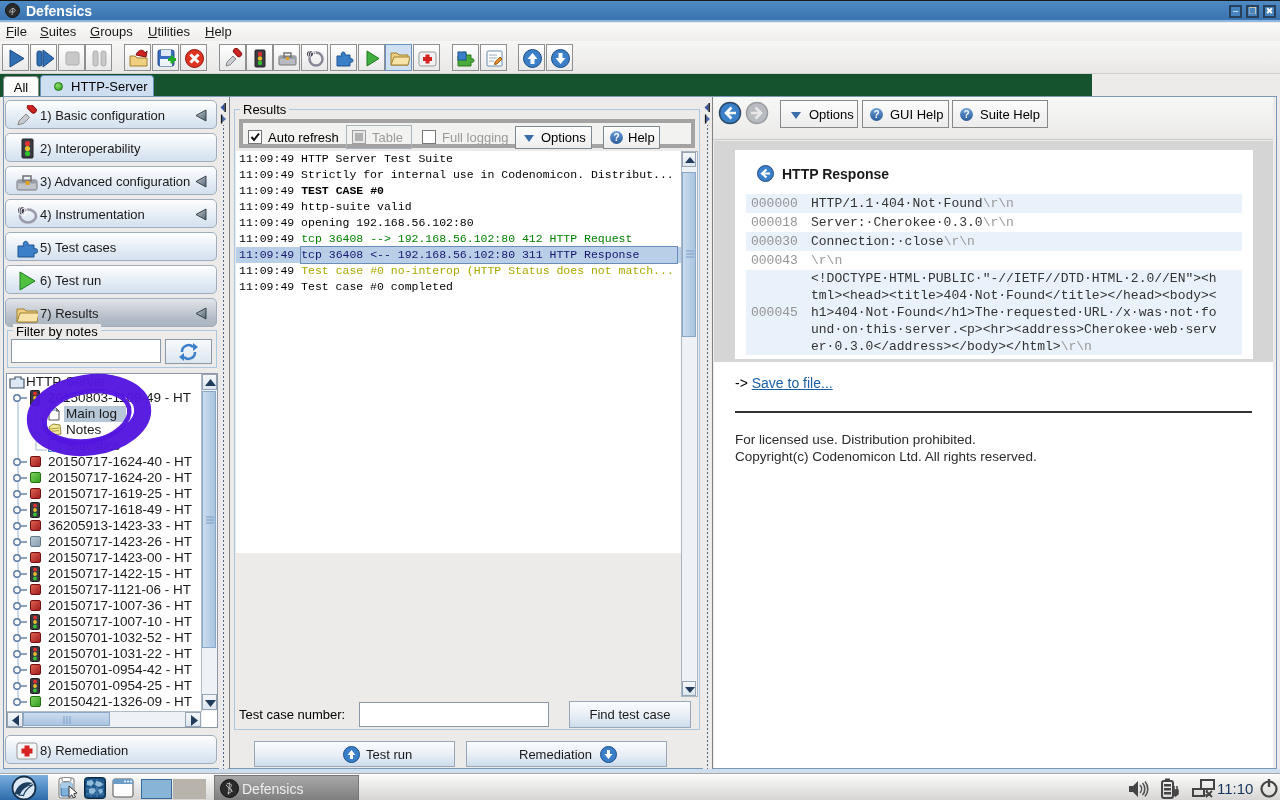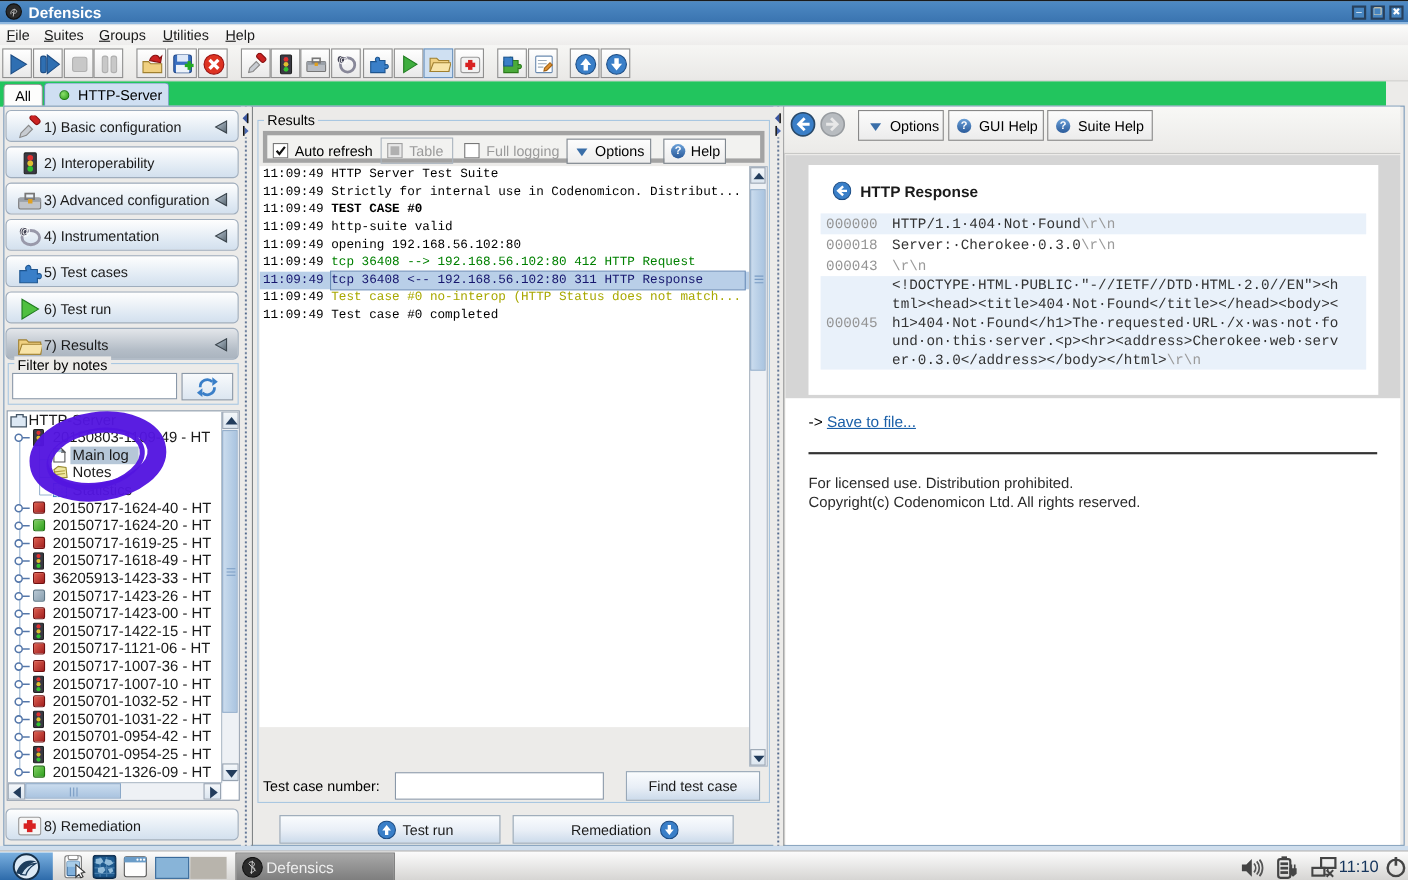--- a/index.html
+++ b/index.html
@@ -14,21 +14,21 @@
 
 #menubar{left:0;top:23px;width:1280px;height:18px;background:linear-gradient(#fbfbfa,#eeedec);color:#1a1a1a}
 #menubar span{position:absolute;top:1px}
 #menubar u{text-decoration:underline}
 
 #toolbar{left:0;top:41px;width:1280px;height:33px;background:linear-gradient(#f6f6f4,#e9e8e6);border-bottom:1px solid #d0cfcd}
 .tbtn{top:3px;width:27px;height:27px;background:linear-gradient(#ffffff,#e9e9e9);border:1px solid #8f8f8f}
 .tbtn svg{position:absolute;left:3px;top:3px}
 .tbtn.sel{background:#cfe0f2;border-color:#6a92bc}
 
-#tabrow{left:0;top:74px;width:1260px;height:23px;background:#22c55e}
+#tabrow{left:0;top:74px;width:1092px;height:23px;background:#14532d}
 .tab{top:2px;height:21px;border:1px solid #8a8a8a;border-bottom:none;border-radius:4px 4px 0 0;background:#fdfdfc;padding:3px 10px 0 10px}
 .tab.sel{background:#cfdff2;border-color:#6a92bc;top:1px;height:22px}
 #mainborder{left:3px;top:96px;width:1274px;height:673px;border:1px solid #7a99b8;background:#ecebe9}
 
 .acc{left:5px;width:212px;height:29px;border:1px solid #9fadbd;border-radius:5px;background:linear-gradient(#fefefe,#dfe9f3 70%,#d3e0ee);color:#1a1a1a}
 .acc .lbl{position:absolute;left:34px;top:7px}
 .acc .aicon{position:absolute;left:10px;top:4px}
 .acc.sel{background:linear-gradient(#e3e6ea,#b4bdc7 70%,#aab4bf)}
 .arrowL{position:absolute;right:9px;top:8px;width:12px;height:13px}
 
@@ -46,21 +46,21 @@
 .sqg{background:linear-gradient(135deg,#80d060,#30a020);border-color:#207010}
 .sqb{background:linear-gradient(135deg,#b8c8d4,#8aa0b0);border-color:#607888}
 .handle{position:absolute;left:5px;top:3px}
 .sbthumb{position:absolute;background:linear-gradient(90deg,#cadcee,#aac4e0);border:1px solid #8aa8c8}
 .sbthumbH{position:absolute;background:linear-gradient(#cadcee,#aac4e0);border:1px solid #8aa8c8}
 
 #resultsbox{left:234px;top:109px;width:466px;height:621px;border:1px solid #a9c7e1}
 #resultslbl{left:240px;top:102px;background:#ecebe9;padding:0 3px}
 #chkrow{left:239px;top:119px;width:456px;height:29px;background:#f2f2f0;border:4px solid #a3a3a3}
 .cb{position:absolute;width:14px;height:14px;background:#fff;border:1px solid #777;top:7px}
-#logarea{left:236px;top:151px;width:445px;height:510px;background:#fff;font-family:"Liberation Mono",monospace;font-size:11.5px;line-height:16px;overflow:hidden}
+#logarea{left:236px;top:151px;width:445px;height:402px;background:#fff;font-family:"Liberation Mono",monospace;font-size:11.5px;line-height:16px;overflow:hidden}
 #logarea div{padding-left:3px;white-space:pre;height:16px}
 .lgreen{color:#008000}
 .lolive{color:#a8a800}
 .lsel{background:#b9cfe8;color:#16166e}
 .lselin{display:inline-block;outline:1px solid #6a8cb8;width:376px}
 
 #rtoolbar{left:713px;top:97px;width:560px;height:43px;background:linear-gradient(#f8f8f6,#ebeae8);border-bottom:1px solid #c8c8c6}
 .rbtn{top:3px;height:28px;border:1px solid #888;background:linear-gradient(#fcfcfc,#ececec);padding:6px 10px 0 10px}
 #rcontent{left:714px;top:141px;width:559px;height:627px;background:#fff}
 #greyband{left:0px;top:0px;width:559px;height:221px;background:#d5d5d5}
@@ -679,20 +679,21 @@
       <div class="abs" id="whitebox"></div>
     </div>
   <svg class="abs" id="backico" width="17" height="17">
       <circle cx="8.5" cy="8.5" r="8" fill="#3a7fc8" stroke="#1d4d85"></circle>
       <path d="M9.5 4.5 L5 8.5 L9.5 12.5 M5.5 8.5 L13 8.5" stroke="#fff" stroke-width="2.2" fill="none"></path>
     </svg>
   <div class="abs" id="hexhead">HTTP Response</div>
   <div class="abs" id="hextable">
     <div class="hrow blue"><span class="hoff">000000</span>HTTP/1.1·404·Not·Found<span class="hgrey">\r\n</span></div>
     <div class="hrow"><span class="hoff">000018</span>Server:·Cherokee·0.3.0<span class="hgrey">\r\n</span></div>
+    <div class="hrow blue"><span class="hoff">000030</span>Connection:·close<span class="hgrey">\r\n</span></div>
     <div class="hrow"><span class="hoff">000043</span><span class="hgrey">\r\n</span></div>
     <div class="hrow blue hblock"><span class="hoff">000045</span>&lt;!DOCTYPE·HTML·PUBLIC·"-//IETF//DTD·HTML·2.0//EN"&gt;&lt;h
 tml&gt;&lt;head&gt;&lt;title&gt;404·Not·Found&lt;/title&gt;&lt;/head&gt;&lt;body&gt;&lt;
 h1&gt;404·Not·Found&lt;/h1&gt;The·requested·URL·/x·was·not·fo
 und·on·this·server.&lt;p&gt;&lt;hr&gt;&lt;address&gt;Cherokee·web·serv
 er·0.3.0&lt;/address&gt;&lt;/body&gt;&lt;/html&gt;<span class="hgrey">\r\n</span></div>
   </div>
   <div class="abs" id="saveline">-&gt; <a href="#">Save to file...</a></div>
   <div class="abs" id="rhr"></div>
   <div class="abs" id="lic">For licensed use. Distribution prohibited.<br>Copyright(c) Codenomicon Ltd. All rights reserved.</div>

